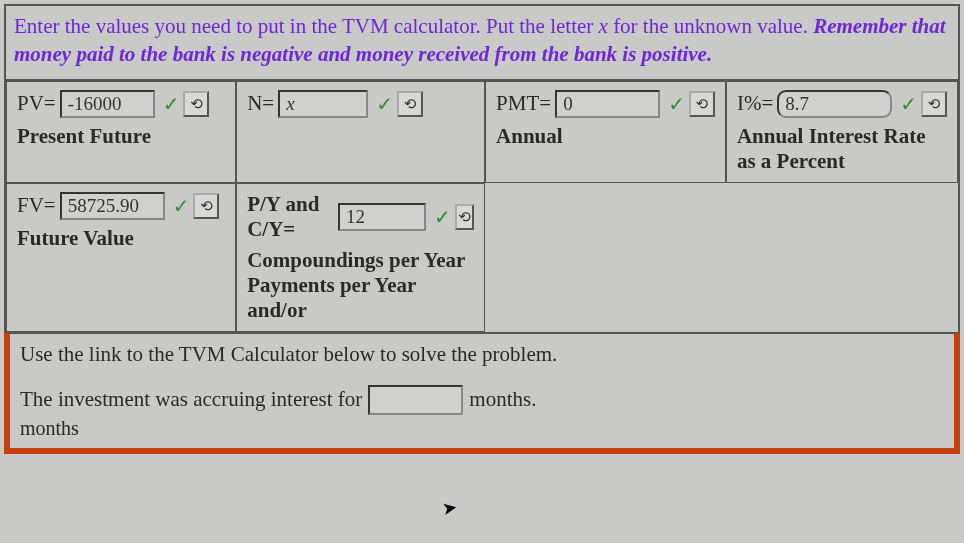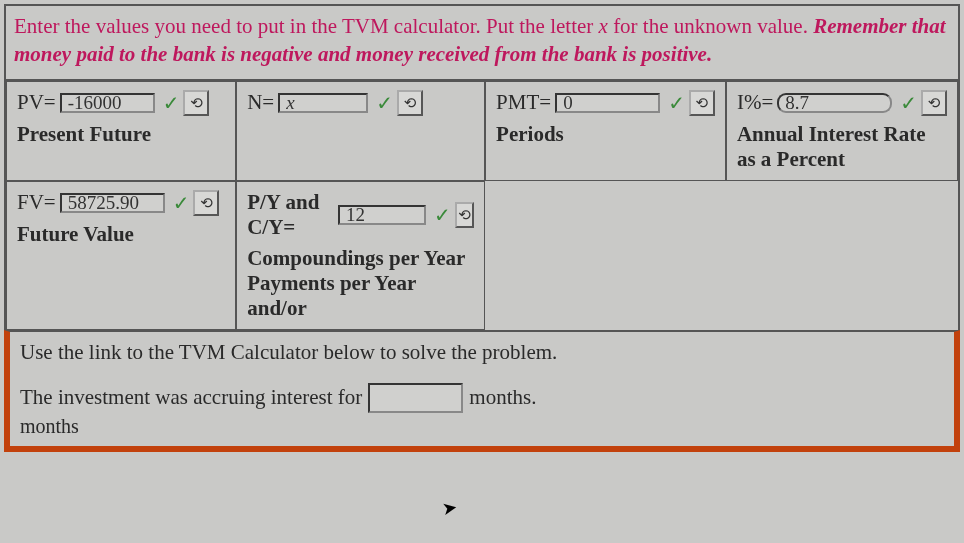--- a/index.html
+++ b/index.html
@@ -10,21 +10,21 @@
       background: #c9c9c7;
       width: 964px;
       height: 543px;
       overflow: hidden;
     }
     .instructions {
       border: 2px solid #555;
       border-bottom: none;
       padding: 6px 8px 10px 8px;
       font-size: 21px;
-      color: #be185d;
+      color: #6d28d9;
       line-height: 1.35;
     }
     .instructions .italic {
       font-style: italic;
       font-weight: bold;
     }
     .instructions .xglyph {
       font-family: 'Times New Roman', serif;
       font-style: italic;
     }
@@ -53,21 +53,21 @@
       font-weight: bold;
       font-size: 21px;
     }
     .input-box {
       border: 2px inset #888;
       background: #d0d0ce;
       padding: 2px 6px;
       font-size: 19px;
       font-family: Georgia, serif;
       color: #333;
-      height: 20px;
+      height: 28px;
       min-width: 0;
     }
     .input-pv { width: 95px; }
     .input-pmt { width: 105px; }
     .input-fv { width: 105px; }
     .input-n { width: 90px; font-style: italic; font-family: 'Times New Roman', serif; }
     .input-i { width: 115px; border-radius: 9px; }
     .input-py { width: 120px; }
     .input-answer { width: 95px; height: 30px; }
     .check {
@@ -149,21 +149,21 @@
 
   <div class="cell">
     <div class="row1">
       <span class="label-before">PMT=</span>
       <input class="input-box input-pmt" value="0" style="">
       <span class="check">✓</span>
       <span class="refresh-btn">
           <span>⟲</span>
         </span>
     </div>
-    <div class="desc">Periods</div>
+    <div class="desc">Annual</div>
   </div>
 
   <div class="cell">
     <div class="row1">
       <span class="label-before">I%=</span>
       <input class="input-box input-i" value="8.7" style="">
       <span class="check">✓</span>
       <span class="refresh-btn">
           <span>⟲</span>
         </span>

